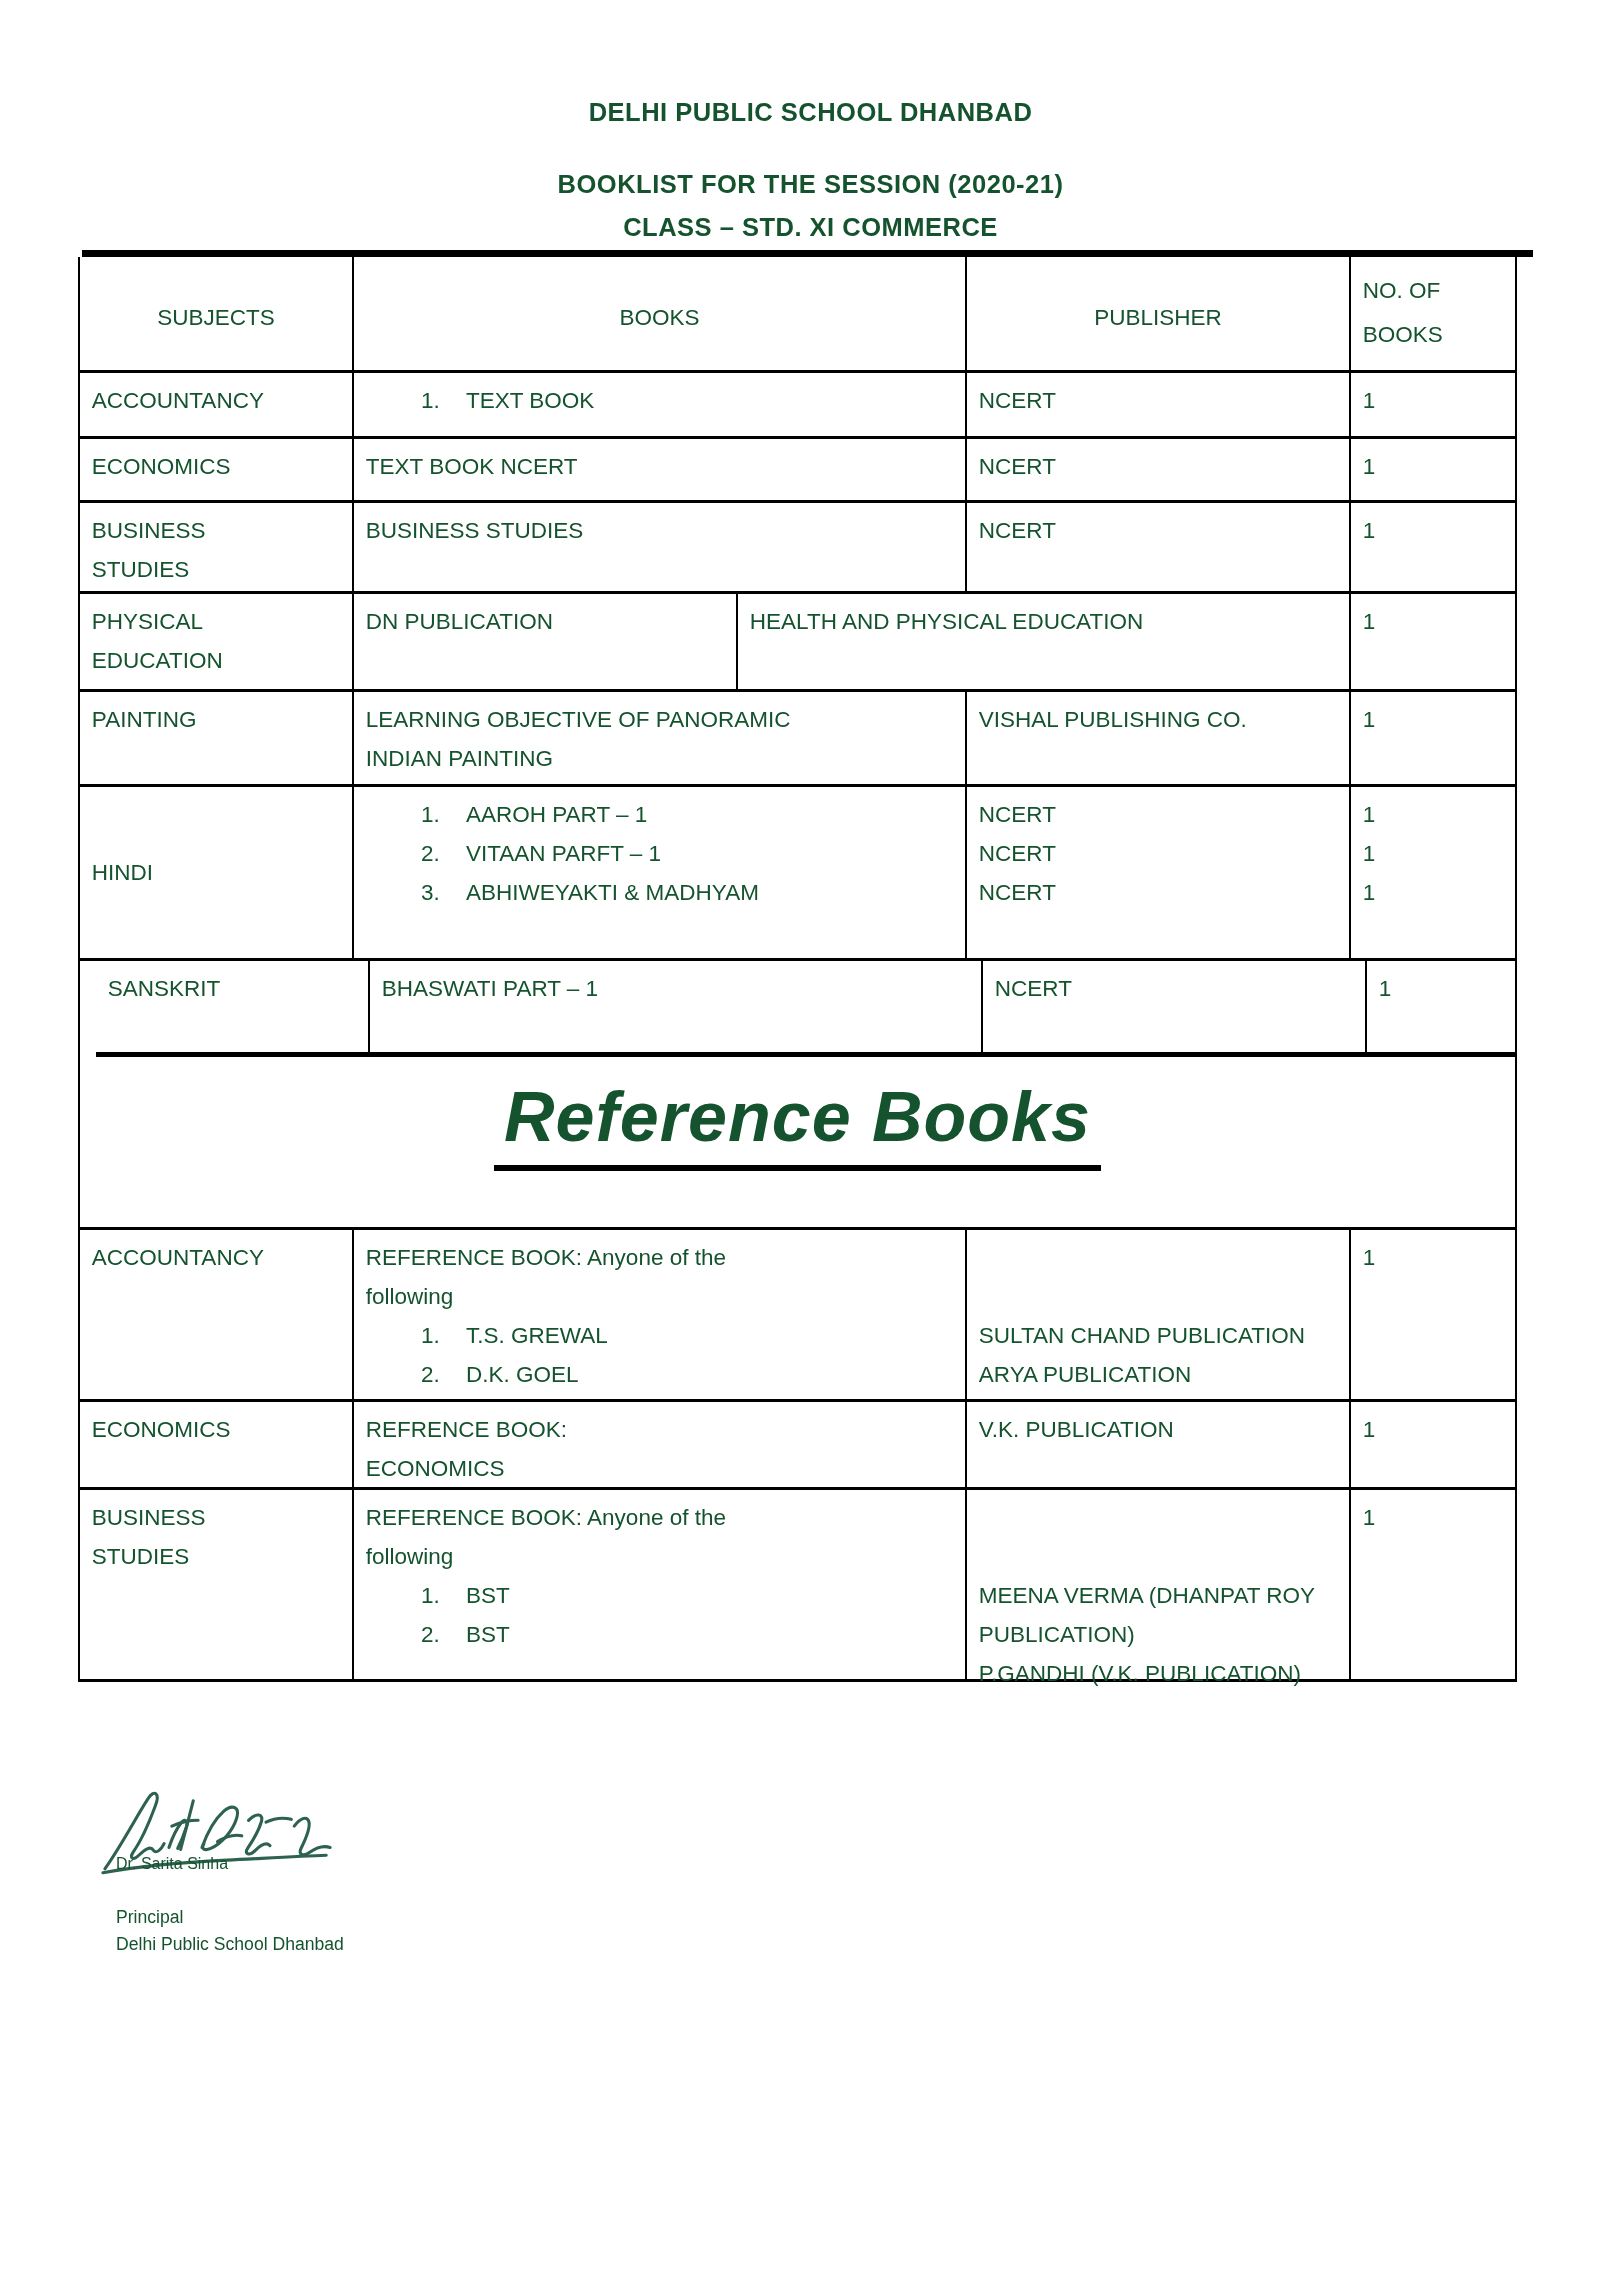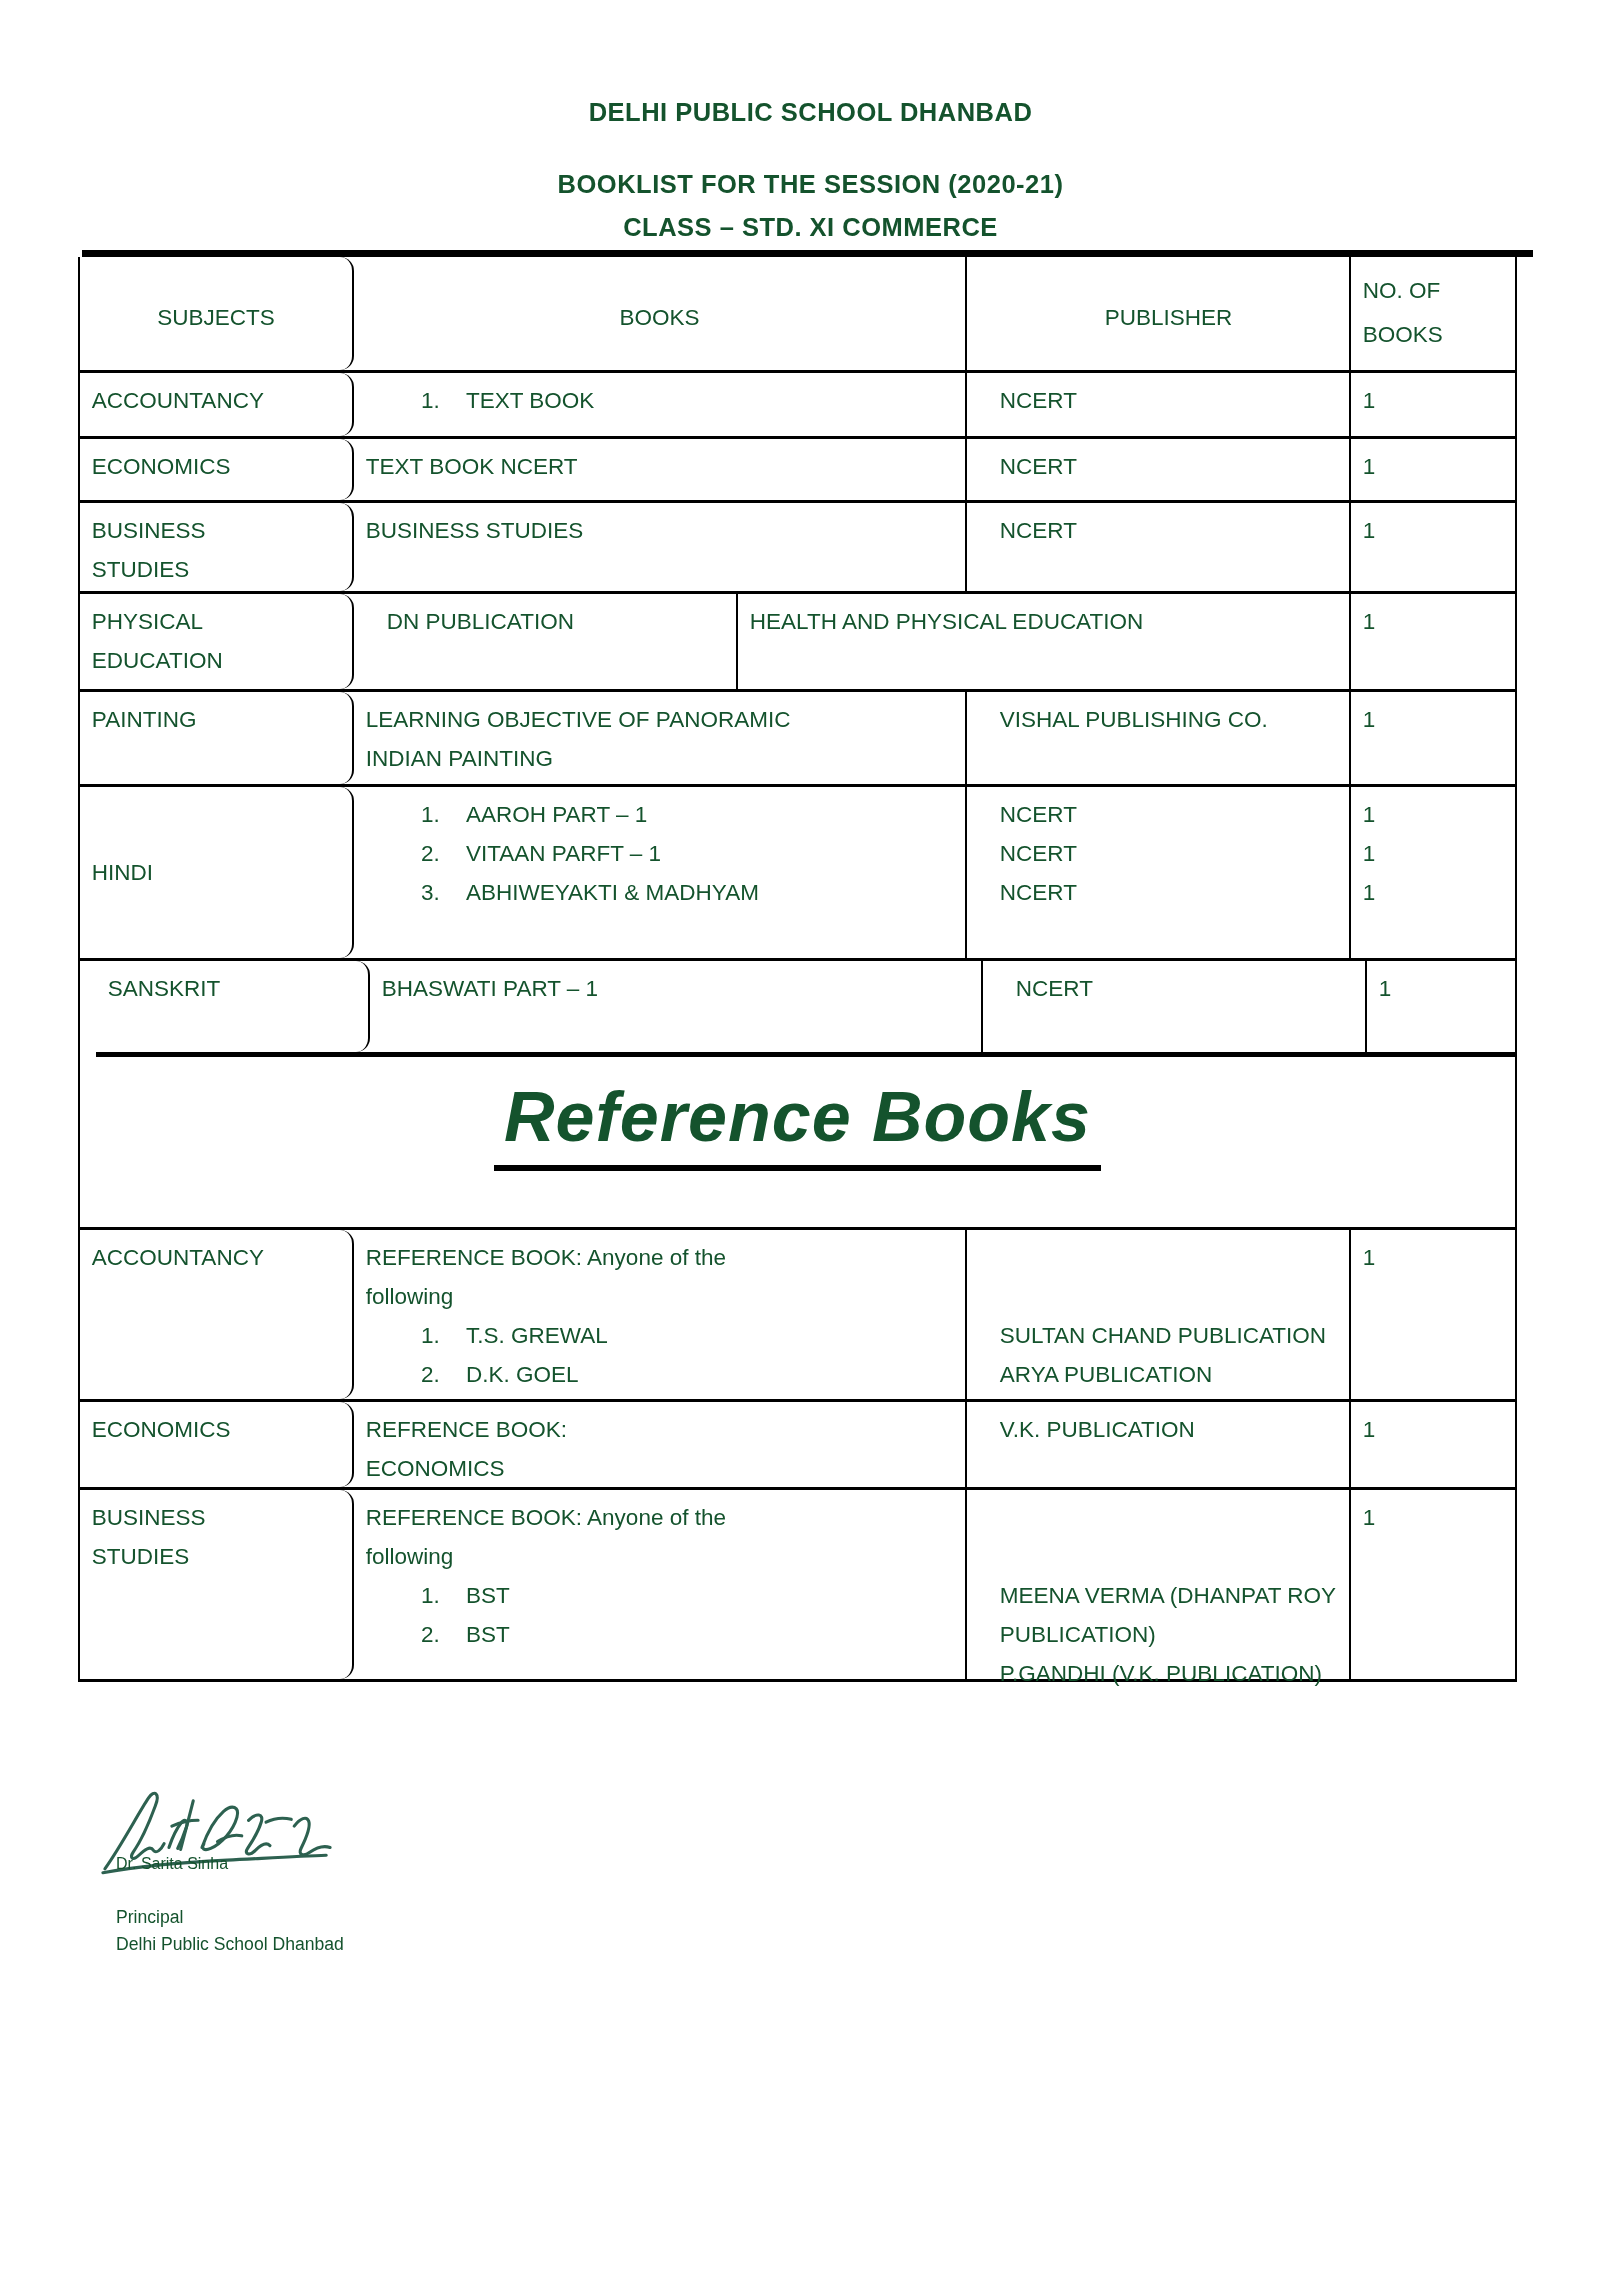--- a/index.html
+++ b/index.html
@@ -9,23 +9,23 @@
   .titles{padding-top:98px;text-align:center;}
   .t1{font-size:25.5px;font-weight:bold;letter-spacing:0.5px;}
   .t2{margin-top:43px;font-size:25.5px;font-weight:bold;letter-spacing:0.5px;}
   .t3{margin-top:13.7px;font-size:25.5px;font-weight:bold;letter-spacing:0.5px;}
   .top-rule{margin:8.8px 0 0 82px;width:1451px;height:6.9px;background:#000;}
   
   .tbl{margin-left:78px;width:1439px;border-left:2.9px solid #000;border-right:2.9px solid #000;box-sizing:border-box;}
   .tr{display:flex;border-bottom:3.9px solid #000;box-sizing:border-box;}
   .tr.bb6{border-bottom-width:5.9px;margin-left:16px;}
   .td{box-sizing:border-box;padding-top:7.8px;font-size:22.5px;line-height:39px;}
-  .c1{width:274px;border-right:2.9px solid #000;border-radius:14px;}
+  .c1{width:274px;border-right:2.9px solid #000;}
   .c2{width:613px;border-right:2.9px solid #000;}
-  .c3{width:384px;border-right:2.9px solid #000;padding-left:21px;}
+  .c3{width:384px;border-right:2.9px solid #000;}
   .c4{flex:1;}
   .line{padding-left:11.8px;}
   .li{display:flex;}
   .li .n{flex:none;margin-left:67px;width:45px;}
   .vcenter{display:flex;flex-direction:column;justify-content:center;padding-top:0;}
   .pubpad{padding-top:86px;}
   
   .thr{height:116px;}
   .th-c{display:flex;align-items:center;justify-content:center;}
   .th-last{padding:11.8px 0 0 11.8px;line-height:44px;}

